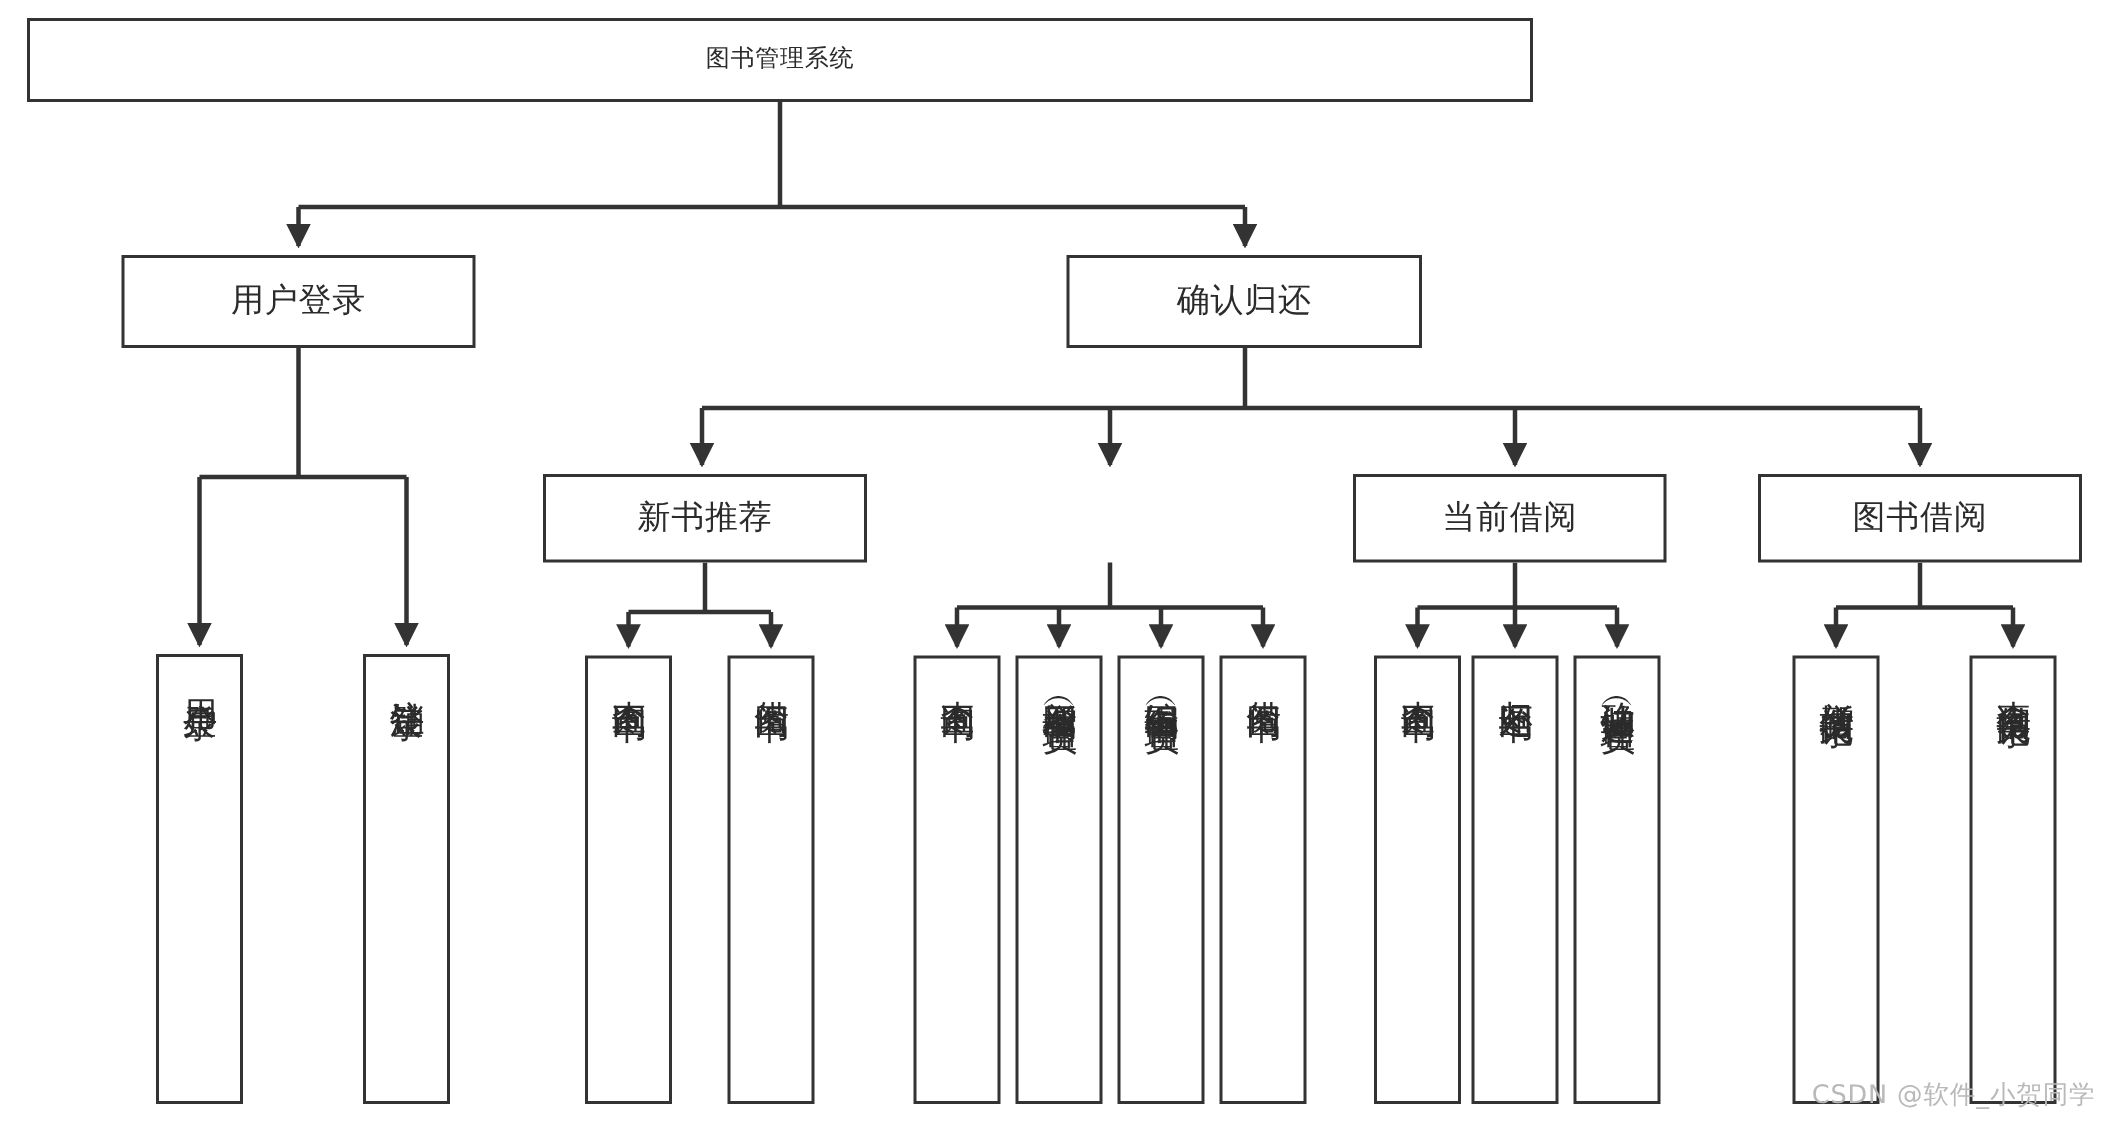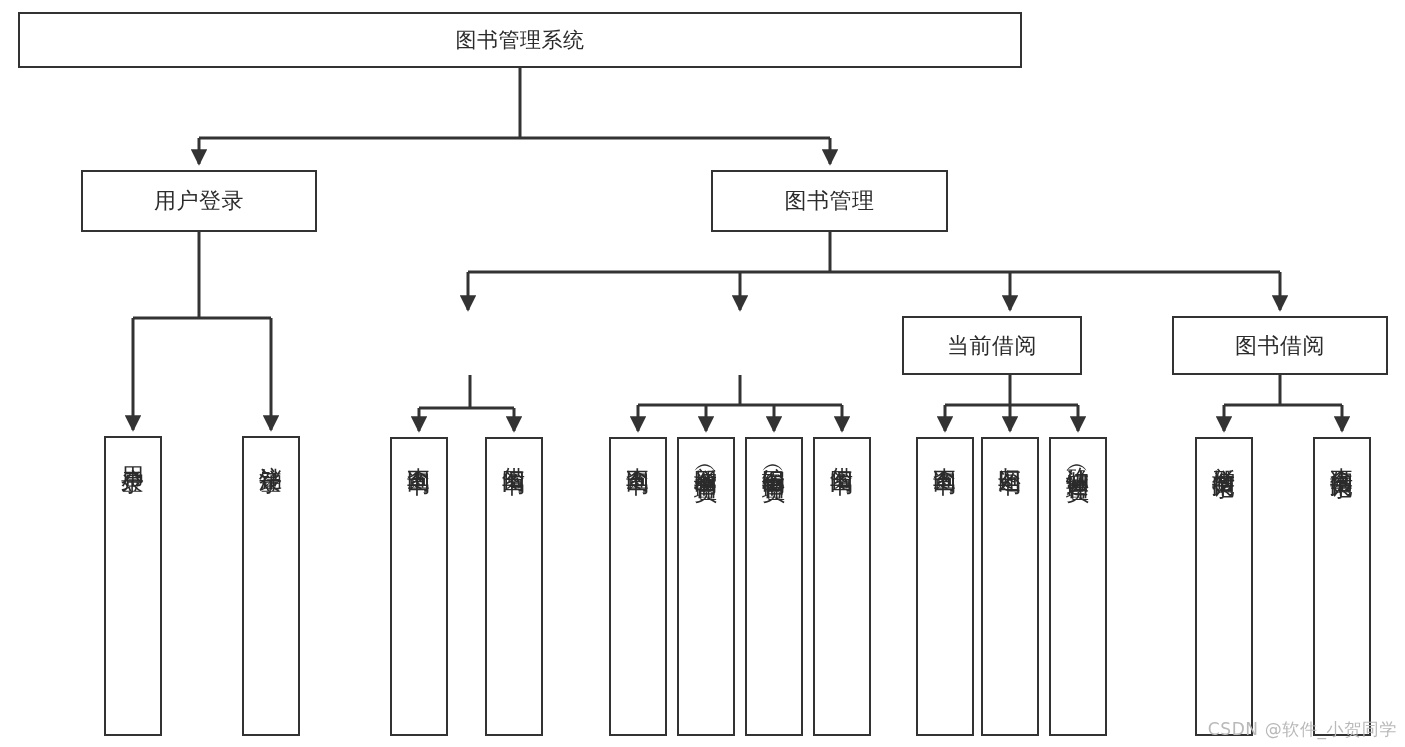--- a/index.html
+++ b/index.html
@@ -53,21 +53,21 @@
     justify-content: center;
     padding-top: 10px;
   }
   .node.vert .label {
     writing-mode: vertical-rl;
     text-orientation: upright;
     font-size: 23px;
     line-height: 1.05;
     letter-spacing: 2px;
   }
-  .node.root .label { font-size: 21px; }
+  .node.root .label { font-size: 16px; font-family: Liberation Mono, monospace; }
   .watermark {
     position: absolute;
     right: 8px;
     bottom: 6px;
     font-size: 17px;
     color: #b9b9b9;
     letter-spacing: 0.6px;
     white-space: nowrap;
     font-family: "DejaVu Sans", "Liberation Sans", sans-serif;
   }
@@ -128,24 +128,27 @@
   </svg>
 
   <div class="node horiz root" style="left:18px; top:12px; width:1004px; height:56px;">
     <span class="label">图书管理系统</span>
   </div>
 
   <div class="node horiz" style="left:81px; top:170px; width:236px; height:62px;">
     <span class="label">用户登录</span>
   </div>
   <div class="node horiz" style="left:711px; top:170px; width:237px; height:62px;">
-    <span class="label">图书管理</span>
+    <span class="label">确认归还</span>
   </div>
 
-  <div class="node horiz" style="left:902px; top:316px; width:180px; height:59px;">
+  <div class="node horiz" style="left:362px; top:316px; width:216px; height:59px;">
+    <span class="label">新书推荐</span>
+  </div>
+  <div class="node horiz" style="left:902px; top:316px; width:209px; height:59px;">
     <span class="label">当前借阅</span>
   </div>
   <div class="node horiz" style="left:1172px; top:316px; width:216px; height:59px;">
     <span class="label">图书借阅</span>
   </div>
 
   <div class="node vert" style="left:104px; top:436px; width:58px; height:300px;">
     <span class="label">用户登录</span>
   </div>
   <div class="node vert" style="left:242px; top:436px; width:58px; height:300px;">

